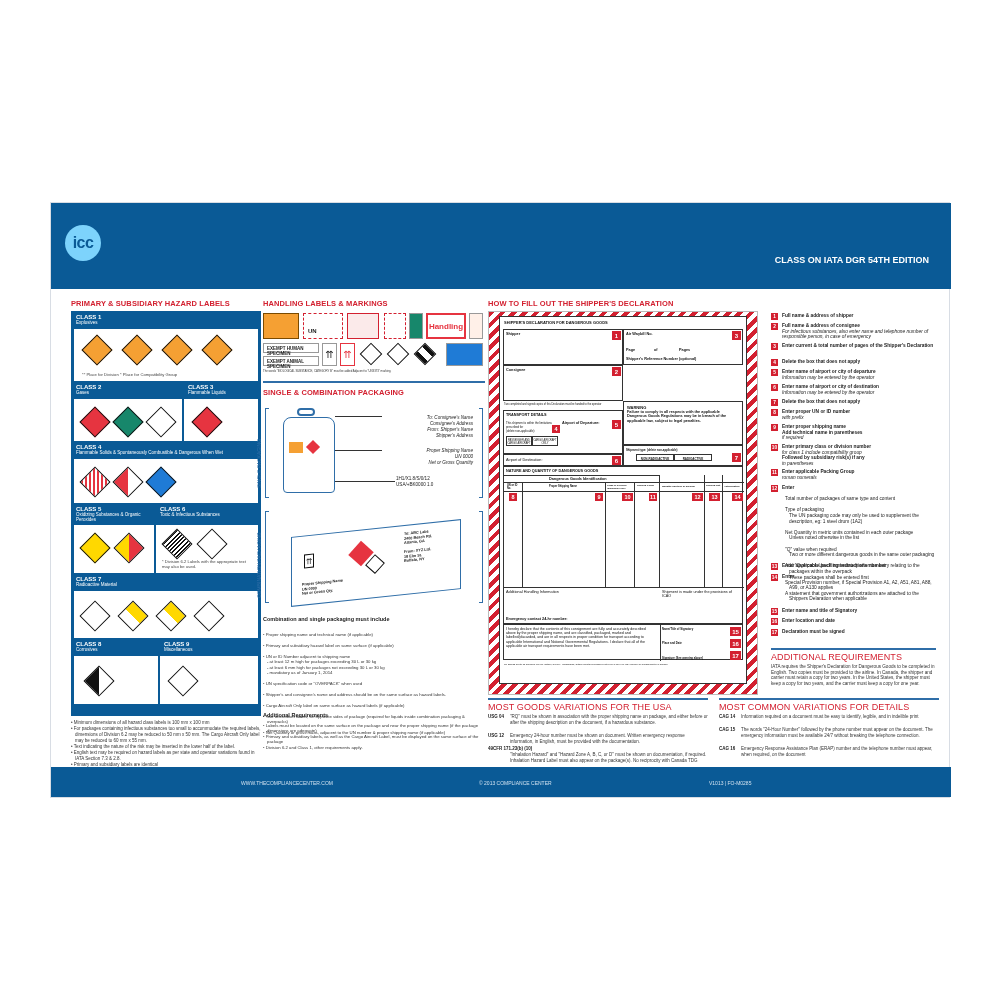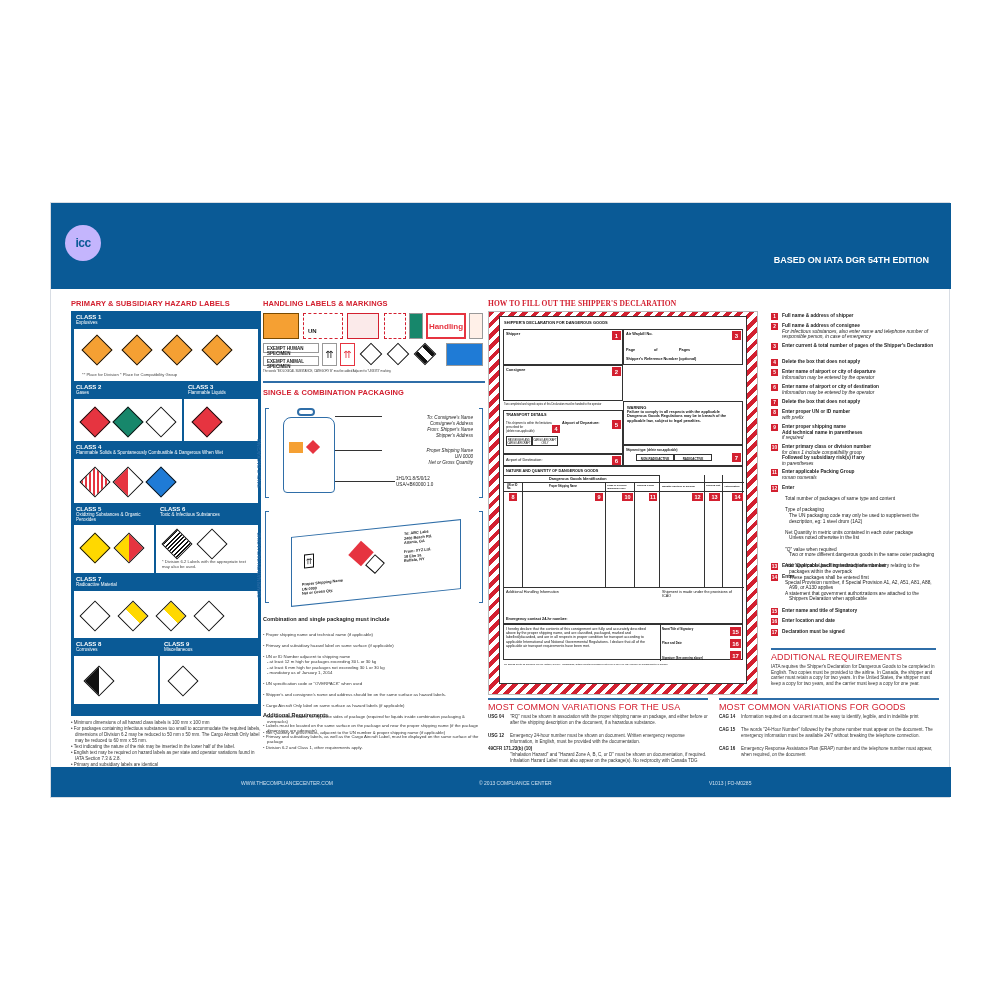--- a/index.html
+++ b/index.html
@@ -1,20 +1,20 @@
 <!DOCTYPE html>
 <html><head>
 <meta charset="utf-8">
 <style>
   * { box-sizing: border-box; margin: 0; padding: 0; }
   html, body { width: 1000px; height: 1000px; background: #ffffff; overflow: hidden; }
   body { font-family: "Liberation Sans", sans-serif; color: #222; position: relative; }
   .poster { position: absolute; left: 50px; top: 202px; width: 900px; height: 596px; background: #fff; border: 1px solid #d8dde4; }
   .header { position: absolute; left: 0; top: 0; width: 900px; height: 86px; background: #0a5a96; }
-  .logo { position: absolute; left: 14px; top: 22px; width: 36px; height: 36px; border-radius: 50%; background: #c4b5fd; color: #0a5a96; font-size: 12px; font-weight: bold; display: flex; align-items: center; justify-content: center; letter-spacing: -0.5px; }
+  .logo { position: absolute; left: 14px; top: 22px; width: 36px; height: 36px; border-radius: 50%; background: #7dd3fc; color: #0a5a96; font-size: 16px; font-weight: bold; display: flex; align-items: center; justify-content: center; letter-spacing: -0.5px; }
   .title { position: absolute; right: 22px; top: 14px; color: #fff; font-size: 30px; font-weight: normal; letter-spacing: -0.5px; }
   .subtitle { position: absolute; right: 22px; top: 52px; color: #fff; font-size: 9px; font-weight: bold; }
   .footer { position: absolute; left: 0; bottom: 0; width: 900px; height: 30px; background: #0a5a96; color: #cfe0ef; font-size: 5px; }
   .footer span { position: absolute; top: 13px; }
   .sec-title { position: absolute; color: #d32030; font-size: 7.5px; font-weight: bold; letter-spacing: 0.1px; }
   .sec-title.big { font-size: 9px; font-weight: normal; }
   
   .left { position: absolute; left: 20px; top: 108px; width: 190px; height: 405px; background: #0a5a96; }
   .cls { position: absolute; background: #0a5a96; }
   .cls-head { color: #fff; padding: 3px 5px 0 5px; height: 18px; }
@@ -50,21 +50,21 @@
   .var-row b { position: absolute; left: 0; top: 0; font-size: 4.5px; color: #222; }
   .var-row span { display: block; margin-left: 22px; }
 </style>
 </head>
 <body>
 
 <div class="poster">
 
   <div class="header">
     <div class="logo">icc</div>
-    <div class="subtitle">BASED ON IATA DGR 54TH EDITION</div>
+    <div class="subtitle">CLASS ON IATA DGR 54TH EDITION</div>
   </div>
 
   <div class="sec-title" style="left:20px;top:96px;">PRIMARY &amp; SUBSIDIARY HAZARD LABELS</div>
   <div class="left">
 
     <div class="cls" style="left:0;top:0;width:190px;height:70px;">
       <div class="cls-head">
           <b>CLASS 1</b>
           <i>Explosives</i>
         </div>
@@ -249,21 +249,21 @@
     <div>• <span>Two orientation labels, on opposite sides of package (required for liquids inside combination packaging &amp; overpacks)</span></div>
     <div>• <span>Net Quantity or gross mass, adjacent to the UN number &amp; proper shipping name (if applicable)</span></div>
   </div>
   <div class="req-title" style="left:212px;top:509px;">Additional Requirements</div>
   <div class="bullets" style="left:212px;top:520px;width:222px;font-size:4.3px;line-height:5.4px;">
     <div>• <span>Labels must be located on the same surface on the package and near the proper shipping name (if the package dimensions are adequate)</span></div>
     <div>• <span>Primary and subsidiary labels, as well as the Cargo Aircraft Label, must be displayed on the same surface of the package</span></div>
     <div>• <span>Division 6.2 and Class 1, other requirements apply.</span></div>
   </div>
 
-  <div class="sec-title" style="left:437px;top:96px;font-family:Liberation Serif, serif;">HOW TO FILL OUT THE SHIPPER'S DECLARATION</div>
+  <div class="sec-title" style="left:437px;top:96px;">HOW TO FILL OUT THE SHIPPER'S DECLARATION</div>
   <div class="form-wrap">
     <div class="form">
       <div class="ftxt" style="left:4px;top:3px;font-size:4px;">SHIPPER'S DECLARATION FOR DANGEROUS GOODS</div>
       <div class="fbox" style="left:3px;top:12px;width:120px;height:36px;">
           <span class="ftxt" style="left:2px;top:2px;">Shipper</span>
           <div class="num" style="right:1px;top:1px;">1</div>
         </div>
       <div class="fbox" style="left:123px;top:12px;width:120px;height:36px;">
         <span class="ftxt" style="left:2px;top:2px;">Air Waybill No.</span>
         <span class="ftxt" style="left:2px;top:18px;">Page</span>
@@ -430,36 +430,36 @@
     <div class="instr" style="top:426px;">
         <div class="n">17</div>
         <div class="t">Declaration must be signed</div>
       </div>
   </div>
   <div class="divider" style="left:720px;top:445px;width:165px;"></div>
   <div class="sec-title big" style="left:720px;top:449px;">ADDITIONAL REQUIREMENTS</div>
   <div style="position:absolute;left:720px;top:461px;width:165px;font-size:4.6px;line-height:5.6px;color:#333;">IATA requires the Shipper's Declaration for Dangerous Goods to be completed in English. Two copies must be provided to the airline. In Canada, the shipper and carrier must retain a copy for two years. In the United States, the shipper must keep a copy for two years, and the carrier must keep a copy for one year.</div>
 
   <div class="divider" style="left:437px;top:495px;width:220px;"></div>
-  <div class="sec-title big" style="left:437px;top:499px;">MOST COMMON VARIATIONS FOR THE USA</div>
+  <div class="sec-title big" style="left:437px;top:499px;">MOST GOODS VARIATIONS FOR THE USA</div>
   <div class="var-row" style="left:437px;top:511px;width:220px;">
       <b>USG 04</b>
       <span>"RQ" must be shown in association with the proper shipping name on package, and either before or after the shipping description on the document, if a hazardous substance.</span>
     </div>
   <div class="var-row" style="left:437px;top:530px;width:220px;">
       <b>USG 12</b>
       <span>Emergency 24-hour number must be shown on document. Written emergency response information, in English, must be provided with the documentation.</span>
     </div>
   <div class="var-row" style="left:437px;top:543px;width:220px;">
       <b>49CFR 171.23(b) (10)</b>
       <span style="margin-top:6px;">"Inhalation Hazard" and "Hazard Zone A, B, C, or D" must be shown on documentation, if required. Inhalation Hazard Label must also appear on the package(s). No reciprocity with Canada TDG</span>
     </div>
 
   <div class="divider" style="left:668px;top:495px;width:220px;"></div>
-  <div class="sec-title big" style="left:668px;top:499px;">MOST COMMON VARIATIONS FOR GOODS</div>
+  <div class="sec-title big" style="left:668px;top:499px;">MOST COMMON VARIATIONS FOR DETAILS</div>
   <div class="var-row" style="left:668px;top:511px;width:220px;">
       <b>CAG 14</b>
       <span>Information required on a document must be easy to identify, legible, and in indelible print</span>
     </div>
   <div class="var-row" style="left:668px;top:524px;width:220px;">
       <b>CAG 15</b>
       <span>The words "24-Hour Number" followed by the phone number must appear on the document. The emergency information must be available 24/7 without breaking the telephone connection.</span>
     </div>
   <div class="var-row" style="left:668px;top:543px;width:220px;">
       <b>CAG 16</b>

